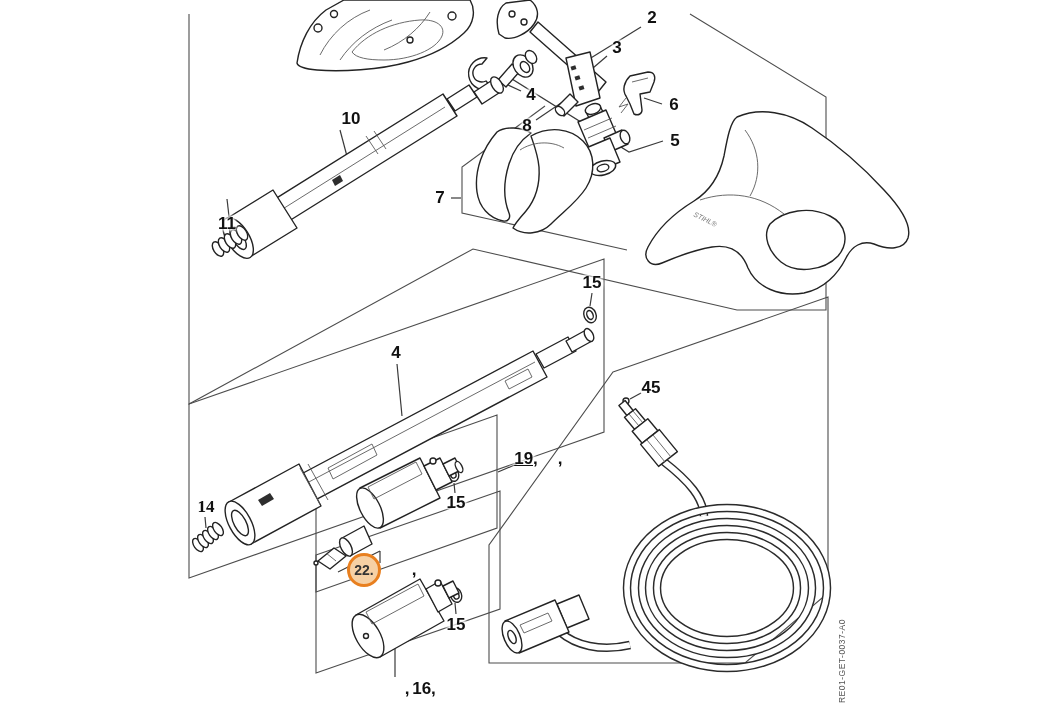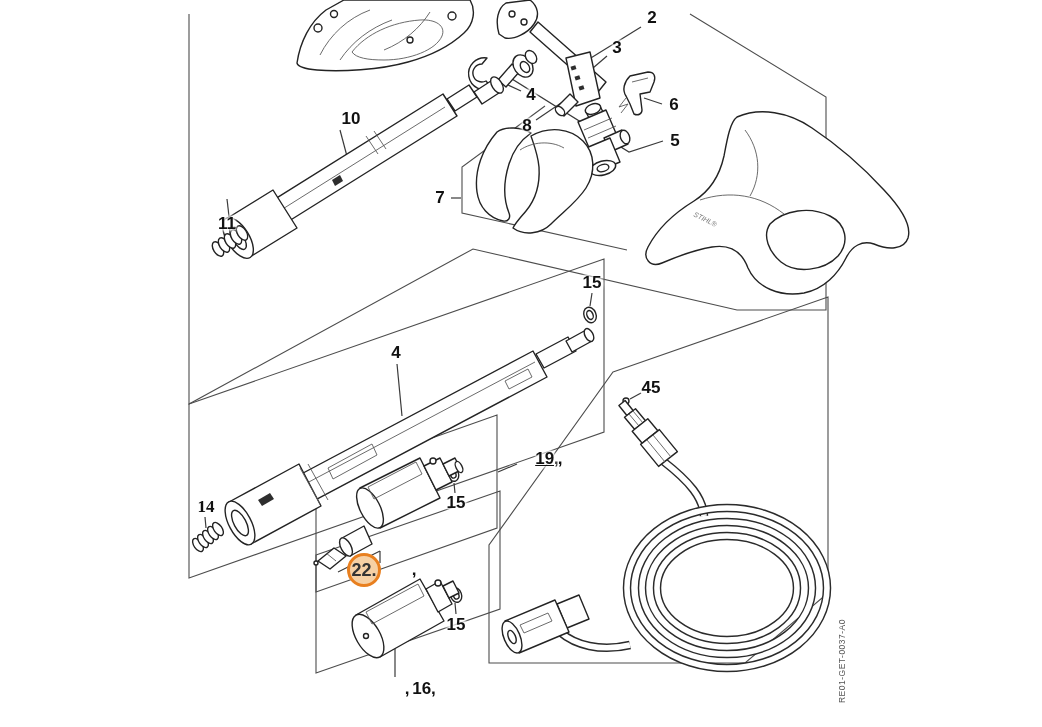--- a/index.html
+++ b/index.html
@@ -12,21 +12,21 @@
   .ptThin{fill:none;stroke:#5a5a5a;stroke-width:0.9;}
   .ptDark{fill:#2e2e2e;stroke:none;}
   .hoseO{fill:none;stroke:#2b2b2b;stroke-width:8.5;}
   .hoseI{fill:none;stroke:#ffffff;stroke-width:5.6;}
   .callout{position:absolute;transform:translate(-50%,-50%);font-weight:bold;font-size:17px;
            color:#111;white-space:nowrap;cursor:pointer;
            text-shadow:0 0 4px #fff,0 0 4px #fff,0 0 4px #fff,0 0 4px #fff;}
   .badge{position:absolute;left:347px;top:553px;width:34px;height:34px;border-radius:50%;
          border:3px solid var(--accent,#e87f1f);background:var(--accent-fill,#f6d0a4);
          box-sizing:border-box;display:flex;align-items:center;justify-content:center;
-         font-weight:bold;font-size:18px;color:#333;cursor:pointer;}
+         font-weight:bold;font-size:14px;color:#333;cursor:pointer;}
   .code{position:absolute;left:778px;top:655px;width:130px;height:12px;
         transform:rotate(-90deg);font-size:8.5px;color:#555;text-align:center;
         letter-spacing:0.5px;}
 </style>
 </head>
 <body>
 
 <div class="stage">
 
 <svg width="1042" height="727" viewBox="0 0 1042 727">
@@ -257,21 +257,21 @@
       <div class="callout" style="left: 674px; top: 105px;">6</div>
       <div class="callout" style="left: 527px; top: 126px;">8</div>
       <div class="callout" style="left: 675px; top: 141px;">5</div>
       <div class="callout" style="left: 351px; top: 119px;">10</div>
       <div class="callout" style="left: 227px; top: 188px; margin-top: 36px;">11</div>
       <div class="callout" style="left: 440px; top: 198px;">7</div>
       <div class="callout" style="left: 396px; top: 353px;">4</div>
       <div class="callout" style="left: 592px; top: 283px;">15</div>
       <div class="callout" style="left: 206px; top: 507px; font-family: Liberation Serif, serif;">14</div>
       <div class="callout" style="left: 456px; top: 503px;">15</div>
-      <div class="callout" style="left: 547px; top: 459px; text-decoration: underline;">19,</div>
+      <div class="callout" style="left: 526px; top: 459px; text-decoration: underline;">19,</div>
       <div class="callout" style="left: 560px; top: 459px;">,</div>
       <div class="callout" style="left: 651px; top: 388px;">45</div>
       <div class="callout" style="left: 456px; top: 625px;">15</div>
       <div class="callout" style="left: 380px; top: 689px; margin-left: 44px;">16,</div>
       <div class="callout" style="left: 407px; top: 689px;">,</div>
       <div class="callout" style="left: 414px; top: 570px;">,</div>
     </div>
 
 <div class="badge">
   <span>22.</span>

